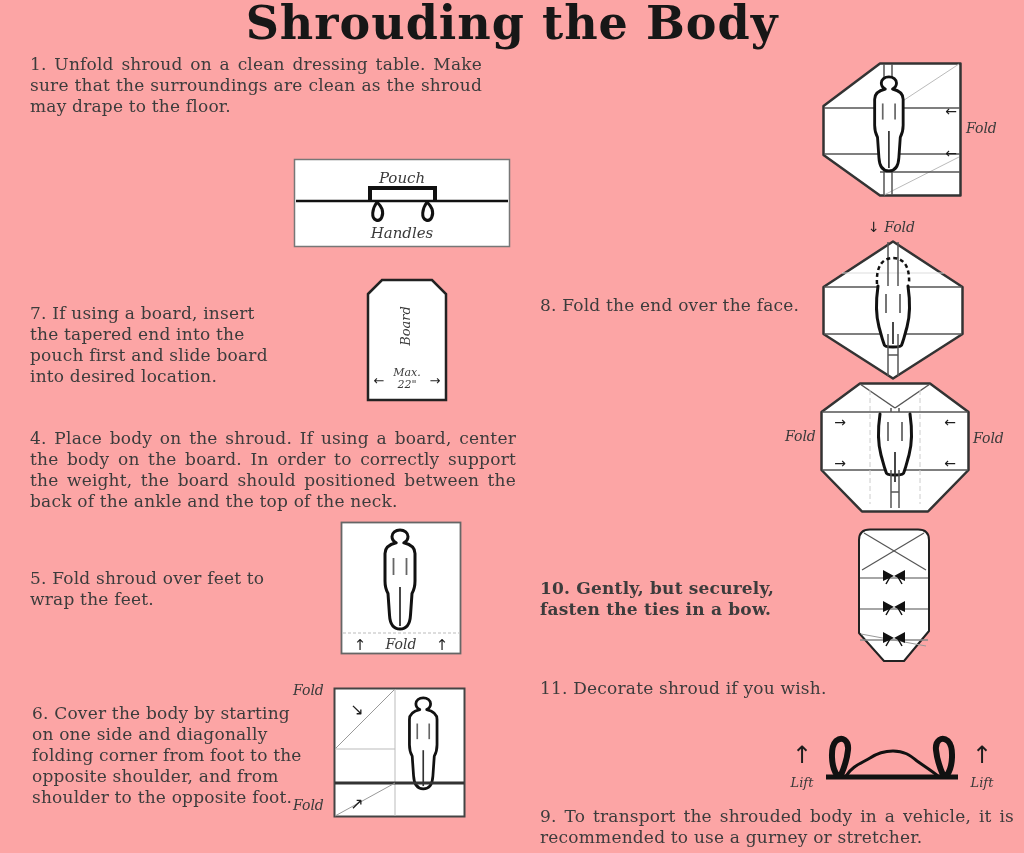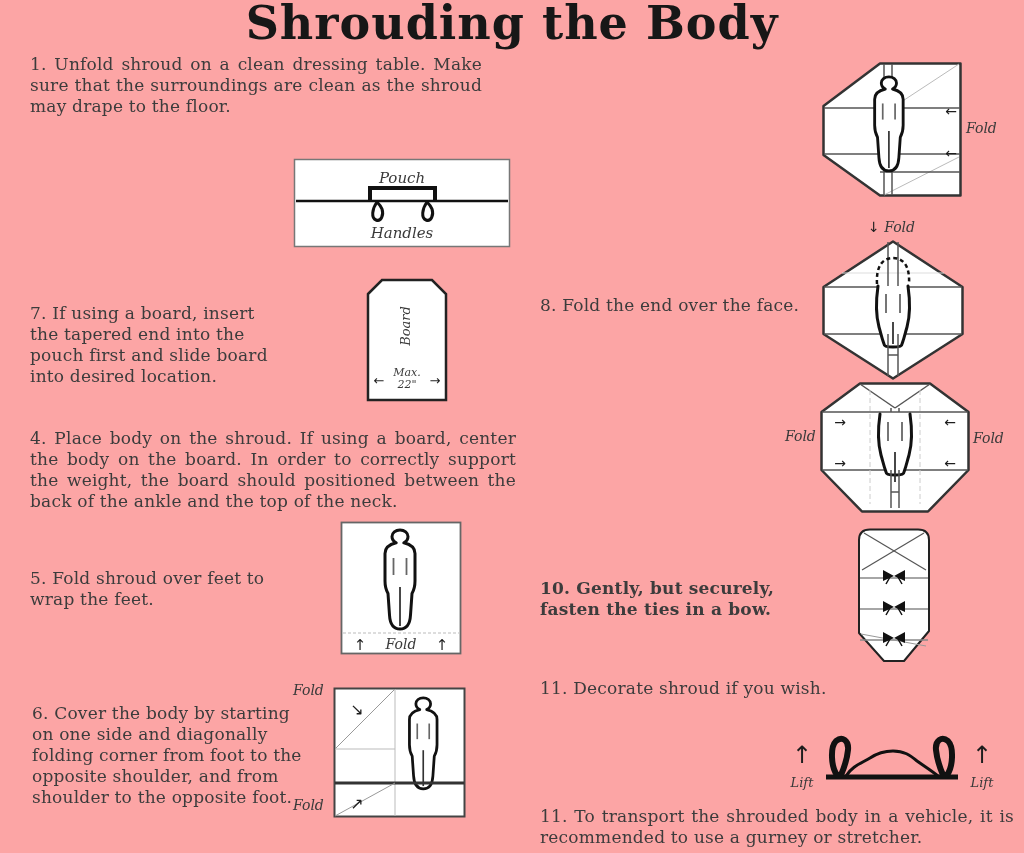--- a/index.html
+++ b/index.html
@@ -41,21 +41,21 @@
   <div class="title">Shrouding the Body</div>
 
   <div class="step just" style="left:30px;top:54px;width:452px;">1. Unfold shroud on a clean dressing table. Make sure that the surroundings are clean as the shroud may drape to the floor.</div>
   <div class="step" style="left:30px;top:303px;width:258px;">7. If using a board, insert the tapered end into the pouch first and slide board into desired location.</div>
   <div class="step just" style="left:30px;top:428px;width:486px;">4. Place body on the shroud. If using a board, center the body on the board. In order to correctly support the weight, the board should positioned between the back of the ankle and the top of the neck.</div>
   <div class="step" style="left:30px;top:568px;width:280px;">5. Fold shroud over feet to wrap the feet.</div>
   <div class="step" style="left:32px;top:703px;width:272px;">6. Cover the body by starting on one side and diagonally folding corner from foot to the opposite shoulder, and from shoulder to the opposite foot.</div>
   <div class="step" style="left:540px;top:274px;width:310px;margin-top:21px;">8. Fold the end over the face.</div>
   <div class="step" style="left:540px;top:578px;width:288px;font-weight:bold;">10. Gently, but securely, fasten the ties in a bow.</div>
   <div class="step" style="left:540px;top:678px;width:360px;">11. Decorate shroud if you wish.</div>
-  <div class="step just" style="left:540px;top:806px;width:474px;">11. To transport the shrouded body in a vehicle, it is recommended to use a gurney or stretcher.</div>
+  <div class="step just" style="left:540px;top:806px;width:474px;">9. To transport the shrouded body in a vehicle, it is recommended to use a gurney or stretcher.</div>
 
   <svg style="left:293px;top:158px;" width="218" height="90" viewBox="0 0 218 90">
     <rect x="1.5" y="1.5" width="215" height="87" fill="#fff" stroke="#777" stroke-width="1.5"></rect>
     <text class="diag-label" x="109" y="25" font-size="15" text-anchor="middle">Pouch</text>
     <line x1="3" y1="43" x2="215" y2="43" stroke="#111" stroke-width="2.5"></line>
     <path d="M77,43 L77,30 L142,30 L142,43" fill="none" stroke="#111" stroke-width="4"></path>
     <path d="M84,44 C79,51 78,60 83,62 C88,64 91,57 89,51 C88,48 86,46 84,44" fill="none" stroke="#111" stroke-width="3"></path>
     <path d="M134,44 C129,51 128,60 133,62 C138,64 141,57 139,51 C138,48 136,46 134,44" fill="none" stroke="#111" stroke-width="3"></path>
     <text class="diag-label" x="109" y="80" font-size="15" text-anchor="middle">Handles</text>
   </svg>

